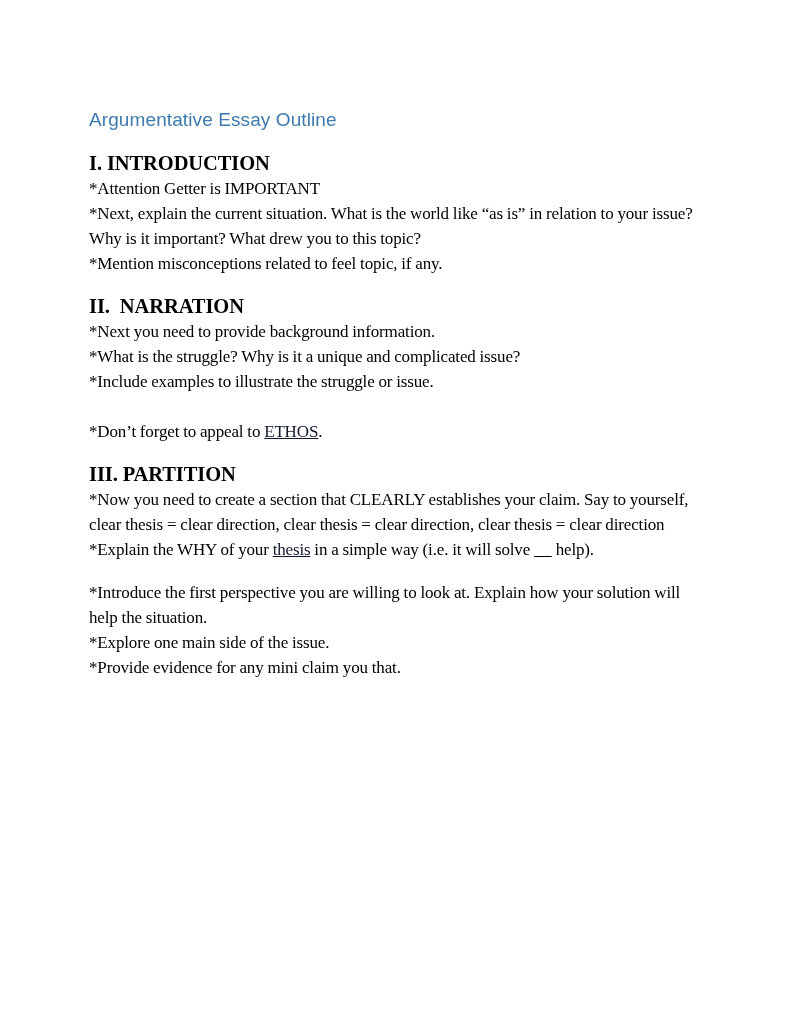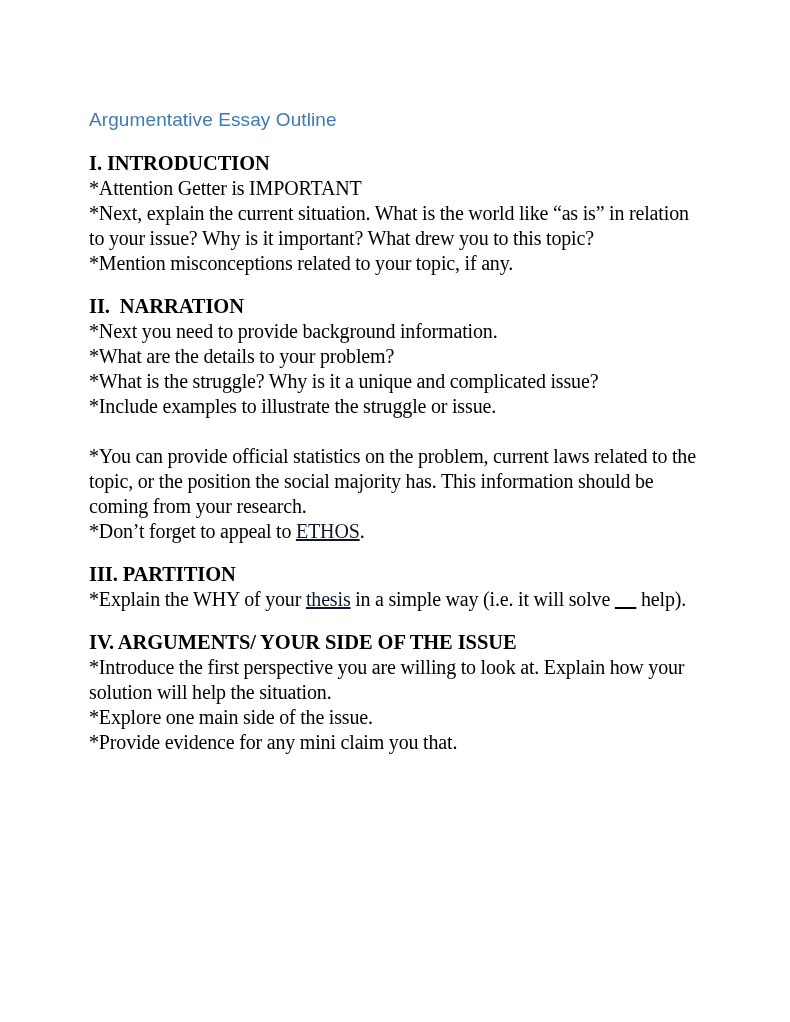--- a/index.html
+++ b/index.html
@@ -45,21 +45,21 @@
   .sec-heading {
     font-size: 20.5px;
     line-height: 25px;
     font-weight: bold;
     color: #000000;
     margin: 0;
     white-space: pre;
     letter-spacing: -0.1px;
   }
   .sec-para {
-    font-size: 20px;
+    font-size: 17px;
     line-height: 25px;
     color: #000000;
     margin: 0;
     text-align: left;
     letter-spacing: -0.15px;
     word-spacing: -0.2px;
   }
   .sec-para + .sec-para {
     margin-top: 0;
   }
@@ -81,38 +81,36 @@
 <div class="page">
   <div class="content">
 
     <div class="doc-title">Argumentative Essay Outline</div>
 
     <div id="sections-root">
         <div class="section">
           <div class="sec-heading">I. INTRODUCTION</div>
           <div class="sec-para">*Attention Getter is IMPORTANT</div>
           <div class="sec-para">*Next, explain the current situation. What is the world like “as is” in relation to your issue? Why is it important? What drew you to this topic?</div>
-          <div class="sec-para">*Mention misconceptions related to your topic, if any.</div>
+          <div class="sec-para">*Mention misconceptions related to feel topic, if any.</div>
         </div>
         <div class="section">
           <div class="sec-heading">II.  NARRATION</div>
           <div class="sec-para">*Next you need to provide background information.</div>
-          <div class="sec-para">*What are the details to your problem?</div>
           <div class="sec-para">*What is the struggle? Why is it a unique and complicated issue?</div>
           <div class="sec-para">*Include examples to illustrate the struggle or issue.</div>
           <div class="para-gap"></div>
-          <div class="sec-para">*You can provide official statistics on the problem, current laws related to the topic, or the position the social majority has. This information should be coming from your research.</div>
           <div class="sec-para"><span>*Don’t forget to appeal to </span><a class="doclink" href="#">ETHOS</a><span>.</span></div>
         </div>
         <div class="section">
           <div class="sec-heading">III. PARTITION</div>
+          <div class="sec-para">*Now you need to create a section that CLEARLY establishes your claim. Say to yourself, clear thesis = clear direction, clear thesis = clear direction, clear thesis = clear direction</div>
           <div class="sec-para"><span>*Explain the WHY of your </span><a class="doclink" href="#">thesis</a><span> in a simple way (i.e. it will solve </span><span class="blank-fill">&nbsp;&nbsp;&nbsp;&nbsp;&nbsp;</span><span> help).</span></div>
         </div>
         <div class="section">
-          <div class="sec-heading">IV. ARGUMENTS/ YOUR SIDE OF THE ISSUE</div>
           <div class="sec-para">*Introduce the first perspective you are willing to look at. Explain how your solution will help the situation.</div>
           <div class="sec-para">*Explore one main side of the issue.</div>
           <div class="sec-para">*Provide evidence for any mini claim you that.</div>
         </div>
       </div>
 
   </div>
 </div>
 
 </body></html>

